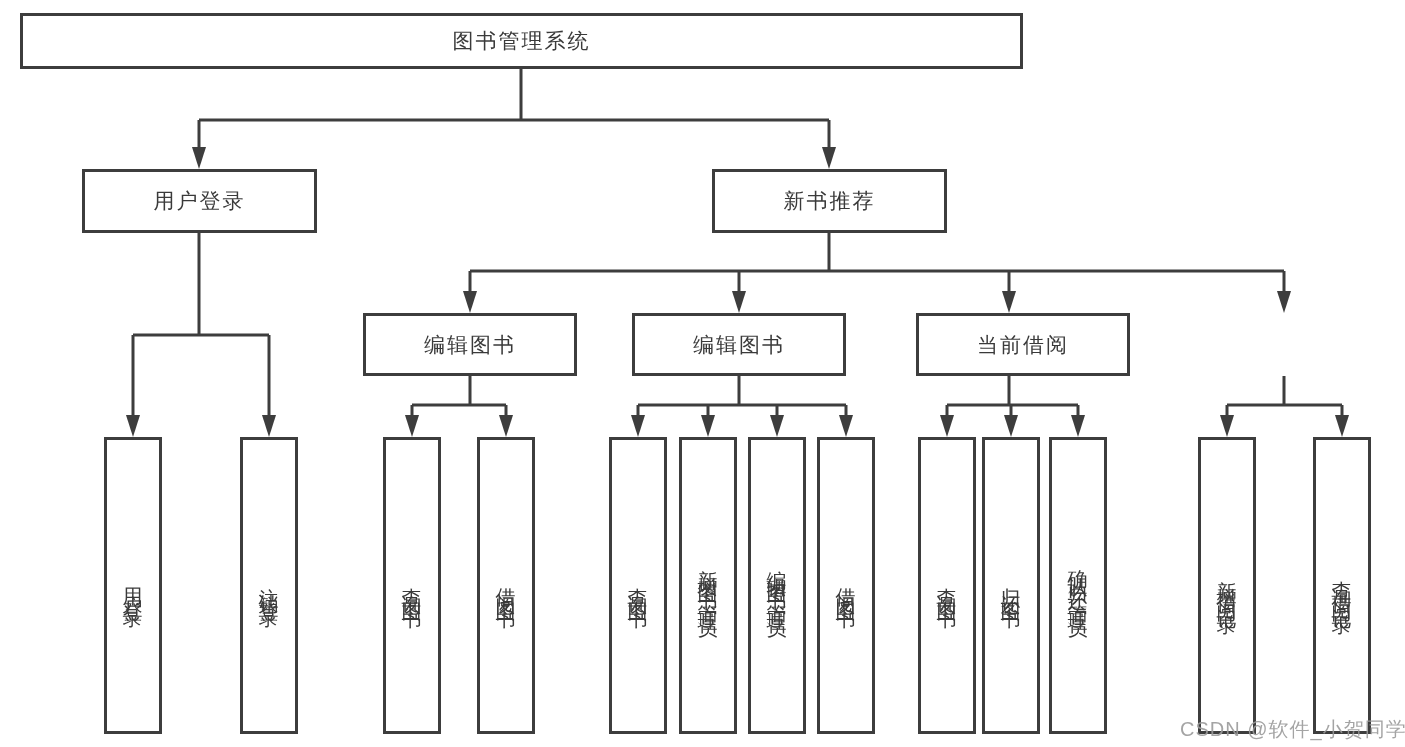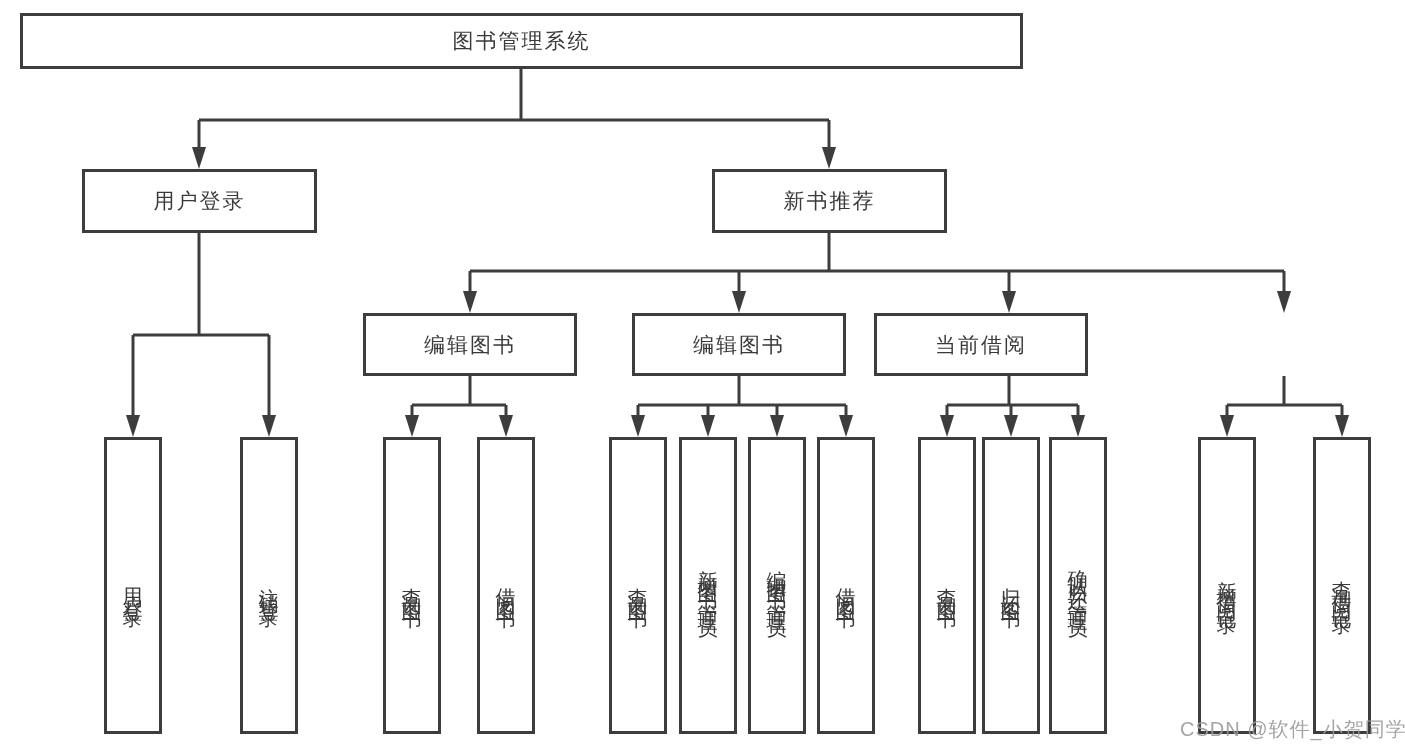--- a/index.html
+++ b/index.html
@@ -144,21 +144,21 @@
   <div class="node h-label lvl2-box" style="left:712px; width:235px;">
     <span>新书推荐</span>
   </div>
 
   <div class="node h-label lvl3-box" style="left:363px; width:214px;">
     <span>编辑图书</span>
   </div>
   <div class="node h-label lvl3-box" style="left:632px; width:214px;">
     <span>编辑图书</span>
   </div>
-  <div class="node h-label lvl3-box" style="left:874px; width:214px;">
+  <div class="node h-label lvl3-box" style="left:916px; width:214px;">
     <span>当前借阅</span>
   </div>
 
   <div class="node leaf" style="left:104px;">
     <span class="vtext">用户登录</span>
   </div>
   <div class="node leaf" style="left:240px;">
     <span class="vtext">注销登录</span>
   </div>
 

